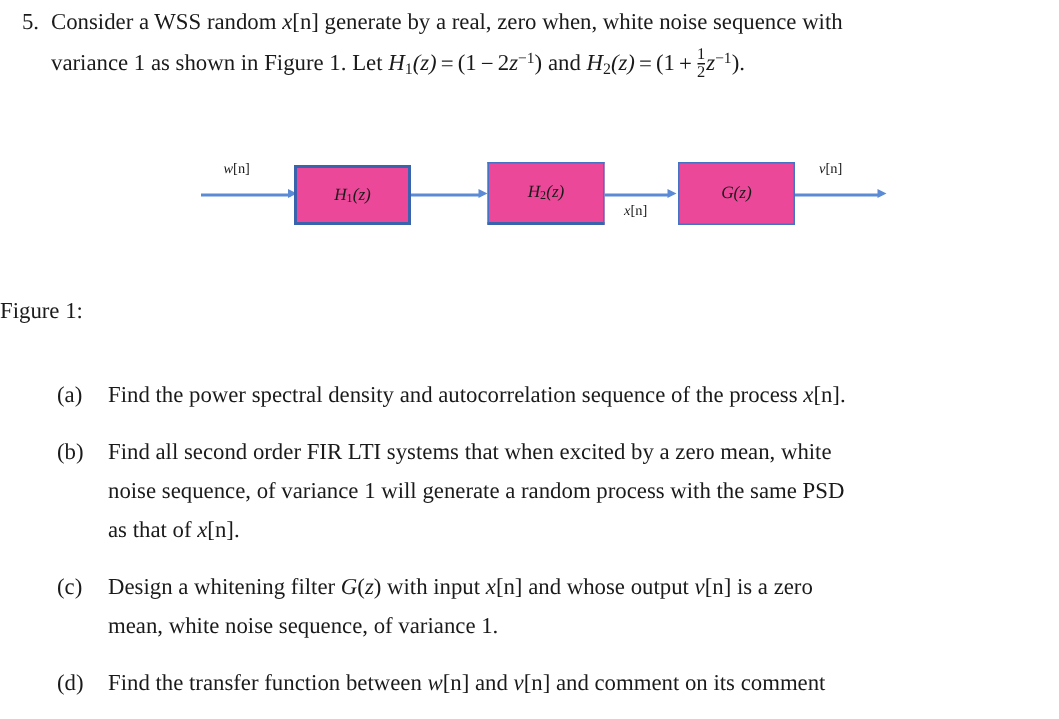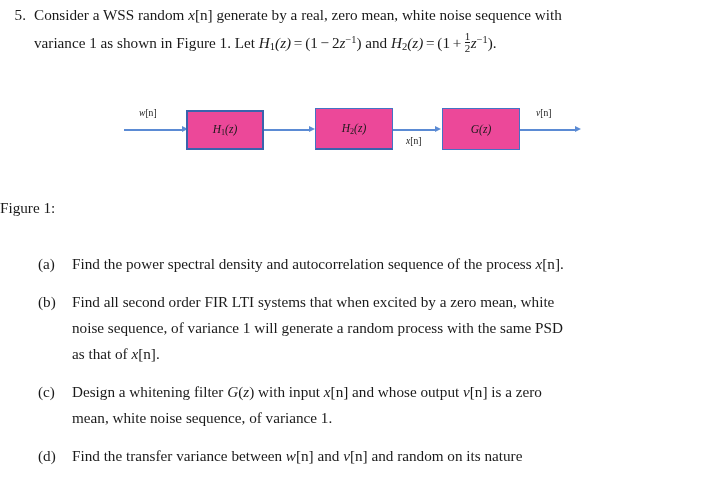--- a/index.html
+++ b/index.html
@@ -72,21 +72,21 @@
   }
   .frac .num { display: block; }
   .frac .den {
     display: block;
     border-top: 1px solid #1a1a1a;
   }
 
   
   .diagram {
     position: absolute;
-    left: 6px;
+    left: 16px;
     top: 95px;
     width: 672px;
     height: 80px;
   }
   .dbox {
     position: absolute;
     box-sizing: border-box;
     background: #ec4899;
     display: flex;
     align-items: center;
@@ -164,21 +164,21 @@
   }
   .part-text .tline { white-space: nowrap; }
 </style>
 </head>
 <body>
 
 <div class="problem">
   <div class="problem-row">
     <div class="problem-num">5.</div>
     <div class="problem-body">
-      <div class="pline"><span>Consider a WSS random </span><span class="mi">x</span><span class="brk">[n]</span><span> generate by a real, zero mean, white noise sequence with</span></div>
+      <div class="pline"><span>Consider a WSS random </span><span class="mi">x</span><span class="brk">[n]</span><span> generate by a real, zero when, white noise sequence with</span></div>
       <div class="pline"><span>variance 1 as shown in Figure 1. Let </span><span class="mi">H</span><sub class="msub">1</sub><span class="mi">(z)</span><span class="op">=</span><span>(1</span><span class="op">−</span><span>2</span><span class="mi">z</span><sup class="msup">−1</sup><span>)</span><span> and </span><span class="mi">H</span><sub class="msub">2</sub><span class="mi">(z)</span><span class="op">=</span><span>(1</span><span class="op">+</span><span class="frac"><span class="num">1</span><span class="den">2</span></span><span class="mi">z</span><sup class="msup">−1</sup><span>).</span></div>
     </div>
   </div>
 </div>
 
 <div class="diagram">
 
   <div class="wire" style="left:118px; top:34px; width:60px;"></div>
   <div class="arrowhead" style="left:176px; top:31px;"></div>
   <div class="sig-label" style="left:133px; top:12px;"><span class="mi">w</span><span class="brk">[n]</span></div>
@@ -228,16 +228,16 @@
     <div class="part-row">
       <div class="part-marker">(c)</div>
       <div class="part-text">
         <div class="tline"><span>Design a whitening filter </span><span class="mi">G</span><span>(</span><span class="mi">z</span><span>) with input </span><span class="mi">x</span><span>[n] and whose output </span><span class="mi">v</span><span>[n] is a zero</span></div>
         <div class="tline"><span>mean, white noise sequence, of variance 1.</span></div>
       </div>
     </div>
     <div class="part-row">
       <div class="part-marker">(d)</div>
       <div class="part-text">
-        <div class="tline"><span>Find the transfer variance between </span><span class="mi">w</span><span>[n] and </span><span class="mi">v</span><span>[n] and random on its nature</span></div>
+        <div class="tline"><span>Find the transfer function between </span><span class="mi">w</span><span>[n] and </span><span class="mi">v</span><span>[n] and comment on its comment</span></div>
       </div>
     </div>
   </div>
 
 </body></html>

